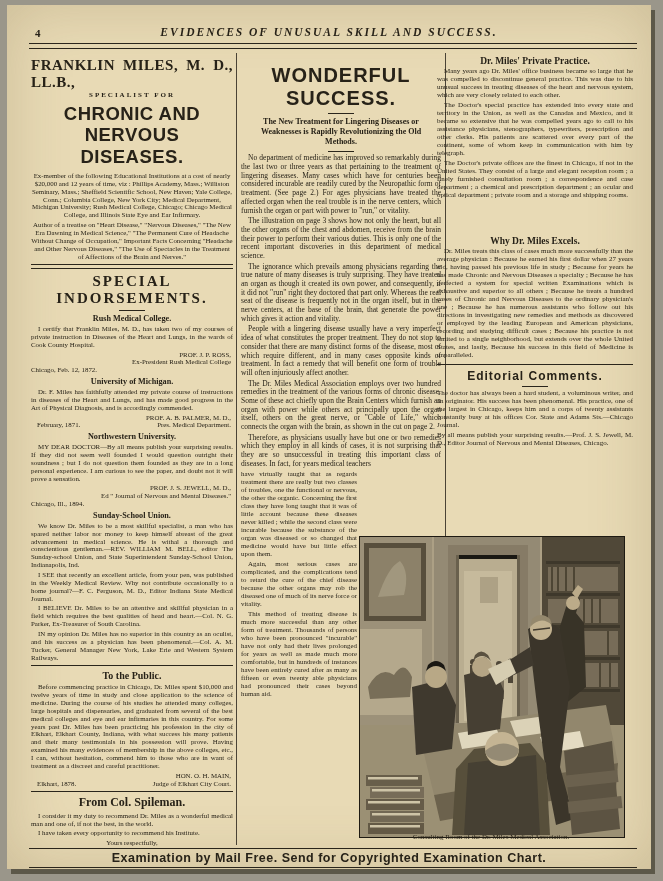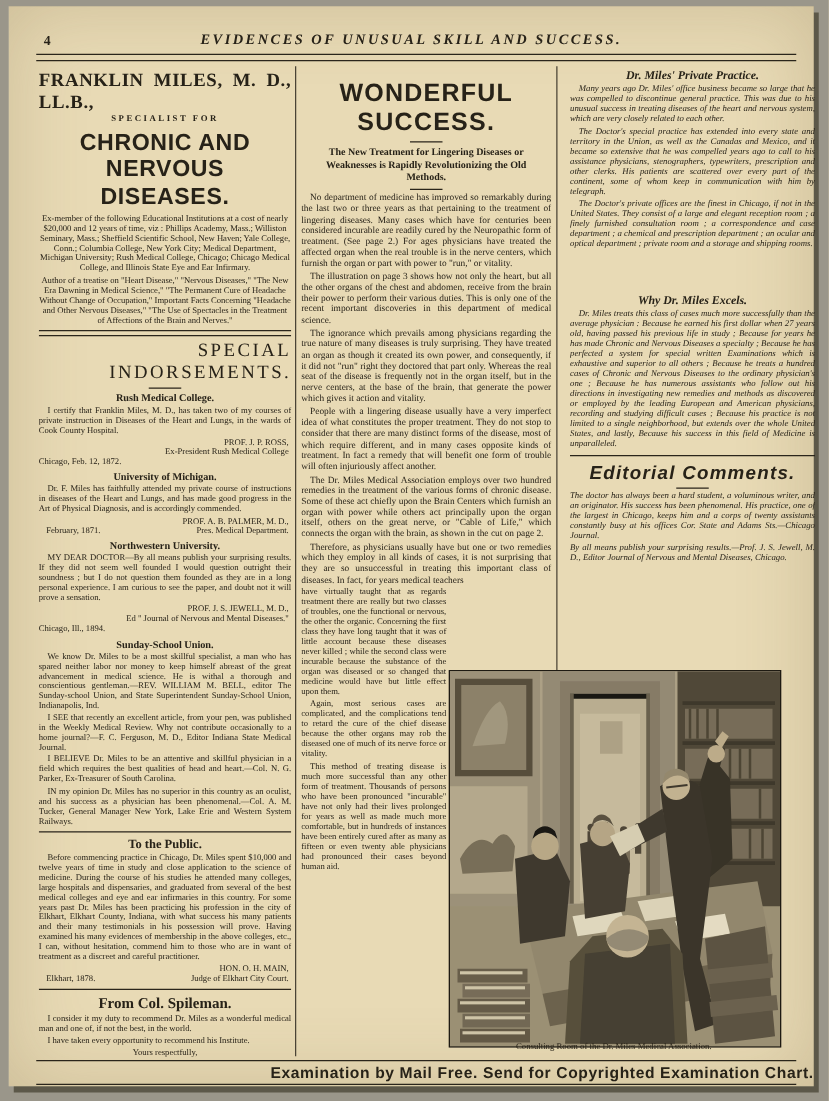--- a/index.html
+++ b/index.html
@@ -12,54 +12,54 @@
   
   #pagenum{position:absolute;left:28px;top:22px;font-weight:bold;font-size:11px;}
   #headtitle{position:absolute;left:0;right:0;top:21px;text-align:center;font-weight:bold;
              font-size:11.5px;letter-spacing:2px;font-family:"Liberation Serif",serif;font-style:italic;}
   .hrule{position:absolute;left:22px;right:14px;}
   #headrule{top:38px;height:4px;border-top:1.5px solid #2a251b;border-bottom:1px solid #2a251b;}
   
   .col{position:absolute;top:48px;overflow:hidden;text-align:justify;}
   #col-left{left:24px;width:202px;height:796px;font-size:6.9px;line-height:1.14;}
   #col-mid{left:234px;width:200px;height:796px;font-size:7.5px;line-height:1.16;}
-  #col-right{left:449px;width:196px;height:486px;font-size:7px;line-height:1.14;font-style:italic;}
+  #col-right{left:430px;width:196px;height:486px;font-size:7px;line-height:1.14;}
   .vline{position:absolute;width:1px;background:#4a4335;}
   #vline1{left:229px;top:48px;height:792px;}
   #vline2{left:438px;top:48px;height:484px;}
   p{margin:0 0 2px 0;text-indent:7px;}
   p.noindent{text-indent:0;}
   .center{text-align:center;text-indent:0;}
   .bigname{font-family:Liberation Serif, serif;font-weight:bold;font-size:15px;
            letter-spacing:.5px;margin:4px 0 1px;text-indent:0;}
   .tiny-sub{font-size:7px;letter-spacing:2px;font-weight:bold;text-align:center;margin:1px 0 3px;}
   .hugename{font-family:"Liberation Sans",sans-serif;font-weight:bold;font-size:18.5px;
             line-height:1.15;letter-spacing:.5px;text-align:center;margin:3px 0 5px;}
   .headline{font-family:"Liberation Sans",sans-serif;font-weight:bold;font-size:20px;
             letter-spacing:1px;text-align:center;margin:11px 0 3px;}
   .subhead{font-weight:bold;font-size:8px;text-align:center;margin:2px 6px 4px;line-height:1.25;}
-  .secserif{font-weight:normal;font-size:15px;letter-spacing:2px;text-align:right;margin:4px 0 3px;}
+  .secserif{font-weight:bold;font-size:15px;letter-spacing:2px;text-align:center;margin:4px 0 3px;}
   .sechead{font-weight:bold;font-size:8.2px;text-align:center;margin:3px 0 1.5px;}
-  .edithead{font-family:"Liberation Sans",sans-serif;font-weight:bold;font-size:15px;
+  .edithead{font-family:"Liberation Sans",sans-serif;font-weight:bold;font-size:12px;
             letter-spacing:1px;text-align:center;margin:5px 0 3px;}
   .sig{text-align:right;text-indent:0;margin:0 2px 0 0;}
   .sigsplit{display:flex;justify-content:space-between;text-indent:0;margin:0 2px 2px 6px;}
   .rule-double{border-top:1px solid #2a251b;border-bottom:1px solid #2a251b;height:2.5px;margin:4px 0;}
   .rule-single{border-top:1px solid #2a251b;height:0;margin:4px 0;}
   .rule-short{width:26px;border-top:1px solid #2a251b;margin:2.5px auto;}
   .narrowblk{width:116px;}
   
   #figure{position:absolute;left:352px;top:531px;width:264px;height:300px;
           border:1px solid #1e1a12;background:#a79d85;}
   #figure svg{display:block;width:100%;height:100%;}
   #figcaption{position:absolute;left:352px;top:828px;width:264px;text-align:center;
               font-weight:normal;font-size:7px;}
   
   #footrule-top{top:843px;border-top:1px solid #2a251b;}
-  #banner{position:absolute;left:0;right:0;top:846px;text-align:right;
+  #banner{position:absolute;left:0;right:0;top:846px;text-align:center;
           font-family:"Liberation Sans",sans-serif;font-weight:bold;font-size:12.5px;letter-spacing:.5px;}
   #footrule-bot{top:862px;border-top:1.5px solid #2a251b;}
 </style>
 </head>
 <body>
 
 <div id="paper">
 
   <div id="pagenum">4</div>
   <div id="headtitle">EVIDENCES OF UNUSUAL SKILL AND SUCCESS.</div>

